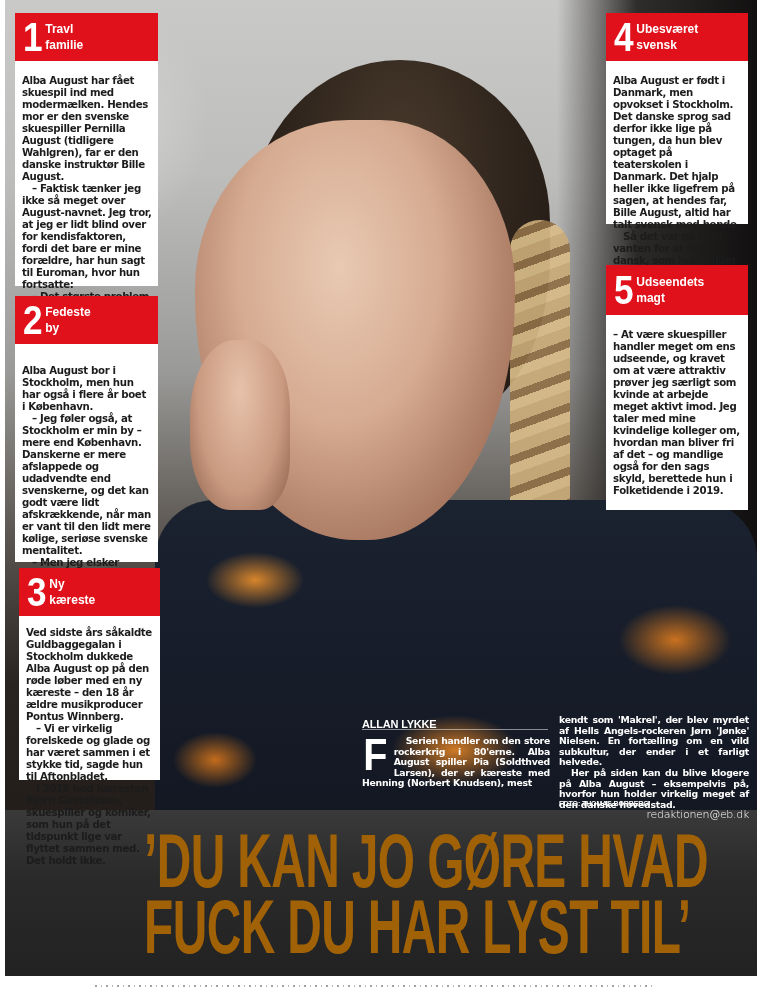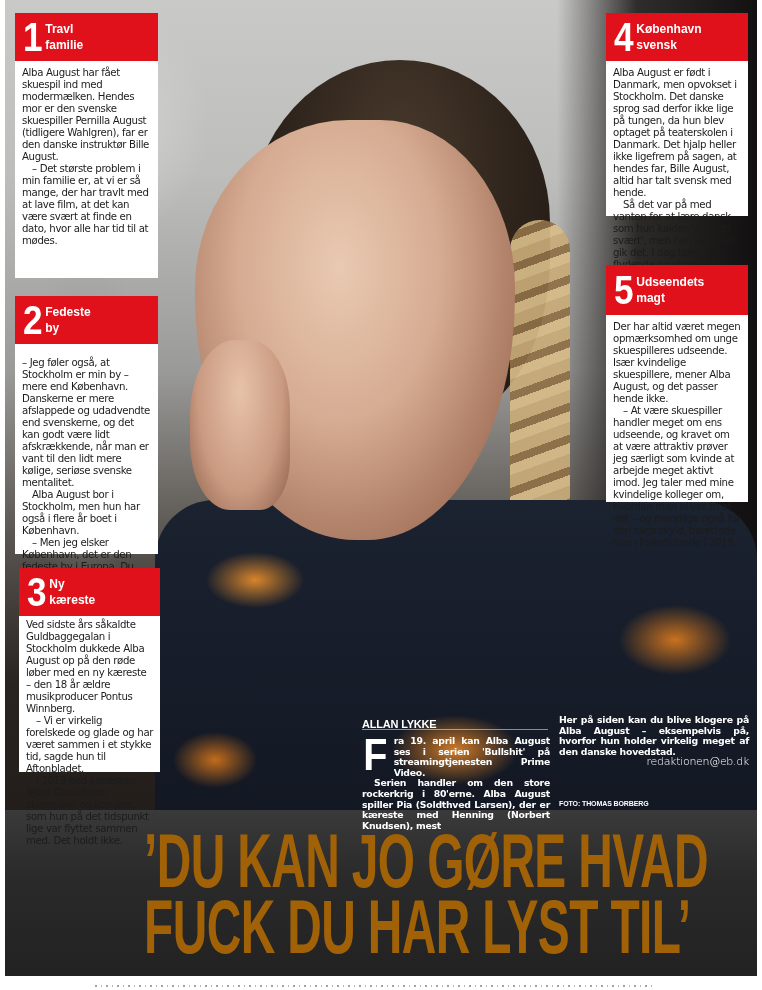--- a/index.html
+++ b/index.html
@@ -68,22 +68,23 @@
       transform: scaleX(0.88); transform-origin: left center;
       margin-right: 2px;
     }
     .box-title {
       font-weight: 700; font-size: 12px; line-height: 16px;
     }
     .box-title span { display: block; }
     .box-body {
       padding: 6px 6px 6px 7px;
       font-size: 10.2px; line-height: 12px; color: #1c1c1c;
-      font-family: "DejaVu Sans", sans-serif; font-weight: 400;
+      font-family: "DejaVu Sans", sans-serif; font-weight: 700;
       letter-spacing: -0.35px;
+      margin-top: 8px;
     }
     .box-body p { text-indent: 0; }
     .box-body p + p { text-indent: 10px; }
 
     #box1 { left: 15px; top: 13px; width: 143px; }
     #box1 .box-head { height: 48px; }
     #box1 .box-body { height: 217px; }
 
     #box2 { left: 15px; top: 296px; width: 143px; }
     #box2 .box-head { height: 48px; }
@@ -167,35 +168,36 @@
 <div class="box" id="box1">
   <div class="box-head">
     <span class="box-num">1</span>
     <div class="box-title">
       <span>Travl</span>
       <span>familie</span>
     </div>
   </div>
   <div class="box-body">
     <p>Alba August har fået skuespil ind med modermælken. Hendes mor er den svenske skuespiller Pernilla August (tidligere Wahlgren), far er den danske instruktør Bille August.</p>
+    <p>– Faktisk tænker jeg ikke så meget over August-navnet. Jeg tror, at jeg er lidt blind over for kendisfaktoren, fordi det bare er mine forældre, har hun sagt til Euroman, hvor hun fortsatte:</p>
     <p>– Det største problem i min familie er, at vi er så mange, der har travlt med at lave film, at det kan være svært at finde en dato, hvor alle har tid til at mødes.</p>
   </div>
 </div>
 
 <div class="box" id="box2">
   <div class="box-head">
     <span class="box-num">2</span>
     <div class="box-title">
       <span>Fedeste</span>
       <span>by</span>
     </div>
   </div>
   <div class="box-body">
+    <p>Alba August bor i Stockholm, men hun har også i flere år boet i København.</p>
     <p>– Jeg føler også, at Stockholm er min by – mere end København. Danskerne er mere afslappede og udadvendte end svenskerne, og det kan godt være lidt afskrækkende, når man er vant til den lidt mere kølige, seriøse svenske mentalitet.</p>
-    <p>Alba August bor i Stockholm, men hun har også i flere år boet i København.</p>
     <p>– Men jeg elsker København, det er den fedeste by i Europa. Du kan jo gøre, hvad fuck du har lyst til her – i Sverige kommer politiet, hvis du åbner en øl i en park, har hun sagt til Femina.</p>
   </div>
 </div>
 
 <div class="box" id="box3">
   <div class="box-head">
     <span class="box-num">3</span>
     <div class="box-title">
       <span>Ny</span>
       <span>kæreste</span>
@@ -205,53 +207,53 @@
     <p>Ved sidste års såkaldte Guldbaggegalan i Stockholm dukkede Alba August op på den røde løber med en ny kæreste – den 18 år ældre musikproducer Pontus Winnberg.</p>
     <p>– Vi er virkelig forelskede og glade og har været sammen i et stykke tid, sagde hun til Aftonbladet.</p>
     <p>I 2019 hed kæresten Björn Gustafsson, skuespiller og komiker, som hun på det tidspunkt lige var flyttet sammen med. Det holdt ikke.</p>
   </div>
 </div>
 
 <div class="box" id="box4">
   <div class="box-head">
     <span class="box-num">4</span>
     <div class="box-title">
-      <span>København</span>
+      <span>Ubesværet</span>
       <span>svensk</span>
     </div>
   </div>
   <div class="box-body">
     <p>Alba August er født i Danmark, men opvokset i Stockholm. Det danske sprog sad derfor ikke lige på tungen, da hun blev optaget på teaterskolen i Danmark. Det hjalp heller ikke ligefrem på sagen, at hendes far, Bille August, altid har talt svensk med hende.</p>
     <p>Så det var på med vanten for at lære dansk, som hun kalder 'virkeligt svært', men hen ad vejen gik det. I dag taler hun flydende og ubesværet, hed det i 2019 i Femina.</p>
   </div>
 </div>
 
 <div class="box" id="box5">
   <div class="box-head">
     <span class="box-num">5</span>
     <div class="box-title">
       <span>Udseendets</span>
       <span>magt</span>
     </div>
   </div>
   <div class="box-body">
-    <p>Der har altid været megen opmærksomhed om unge skuespilleres udseende. Især kvindelige skuespillere, mener Alba August, og det passer hende ikke.</p>
     <p>– At være skuespiller handler meget om ens udseende, og kravet om at være attraktiv prøver jeg særligt som kvinde at arbejde meget aktivt imod. Jeg taler med mine kvindelige kolleger om, hvordan man bliver fri af det – og mandlige også for den sags skyld, berettede hun i Folketidende i 2019.</p>
   </div>
 </div>
 
 <div class="byline">ALLAN LYKKE</div>
 <div class="byline-rule"></div>
 
 <div class="lead-col" id="lead-col-1">
-  <p><span class="dropcap">F</span><span>ra 19. april kan Alba August ses i serien 'Bullshit' på streamingtjenesten Prime Video.</span></p>
+  <p><span class="dropcap">F</span></p>
   <p>Serien handler om den store rockerkrig i 80'erne. Alba August spiller Pia (Soldthved Larsen), der er kæreste med Henning (Norbert Knudsen), mest</p>
 </div>
 
 <div class="lead-col" id="lead-col-2">
+  <p>kendt som 'Makrel', der blev myrdet af Hells Angels-rockeren Jørn 'Jønke' Nielsen. En fortælling om en vild subkultur, der ender i et farligt helvede.</p>
   <p><span>Her på siden kan du blive klogere på Alba August – eksempelvis på, hvorfor hun holder virkelig meget af den danske hovedstad.</span> <span class="sig">redaktionen@eb.dk</span></p>
 </div>
 
 <div class="credit">FOTO: THOMAS BORBERG</div>
 
 <div class="headline">
   <span class="headline-line" id="hl1">’DU KAN JO GØRE HVAD</span>
   <span class="headline-line" id="hl2">FUCK DU HAR LYST TIL’</span>
 </div>
 

